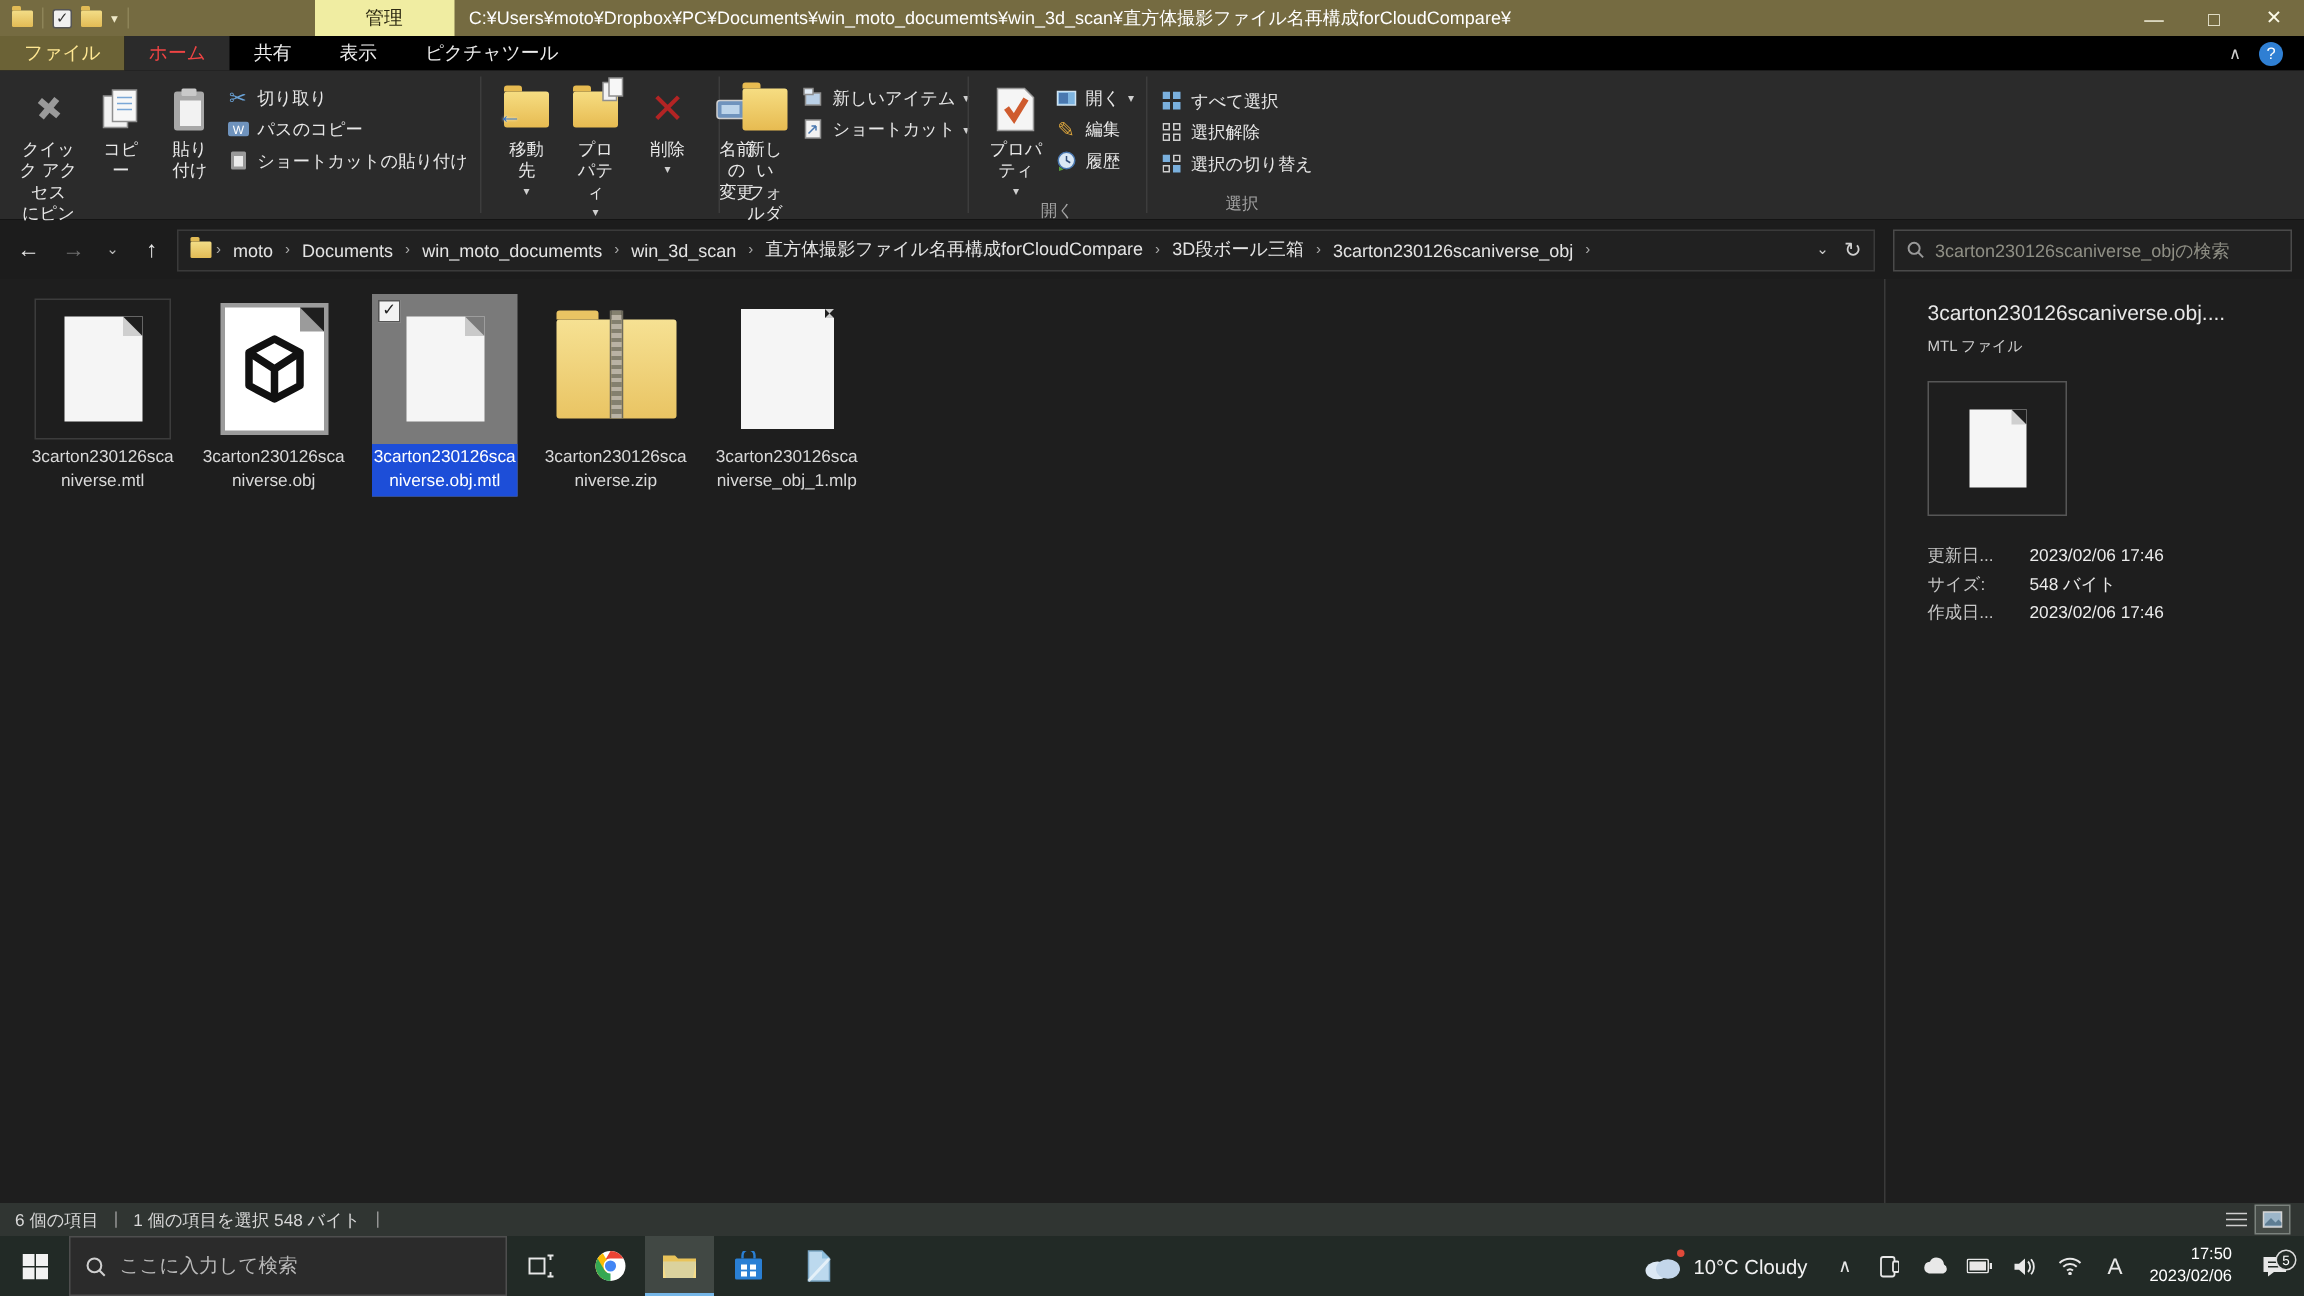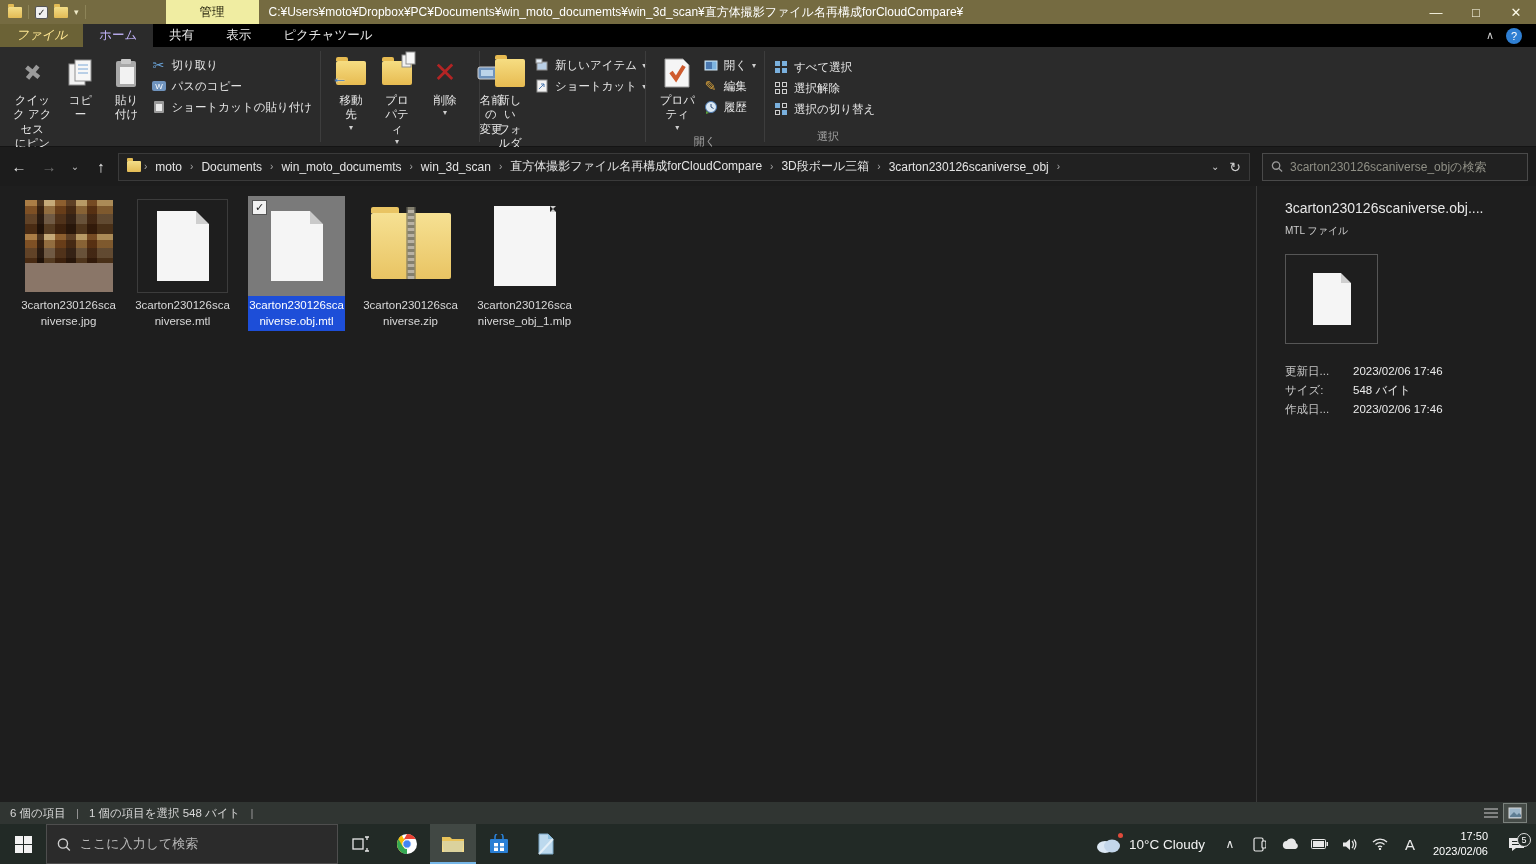--- a/index.html
+++ b/index.html
@@ -8,30 +8,30 @@
   .win { width:1536px; height:864px; display:flex; flex-direction:column; }
 
   
   .titlebar { height:24px; background:#756b41; display:flex; align-items:center; color:#fff; font-size:12px; flex:0 0 auto; }
   .qat { display:flex; align-items:center; gap:6px; padding:0 8px; }
   .qat .sep { width:1px; height:14px; background:#8d8458; }
   .mini-folder { width:14px; height:11px; background:linear-gradient(180deg,#f3dd87,#e2bb55); border-radius:1px; position:relative; }
   .mini-folder::before { content:""; position:absolute; top:-3px; left:0; width:6px; height:3px; background:#e2bb55; border-radius:1px 1px 0 0; }
   .mini-check { width:13px; height:13px; background:#f0f0f0; border:1px solid #555; border-radius:2px; color:#333; font-size:10px; line-height:11px; text-align:center; }
   .qat-caret { color:#efe9c8; font-size:9px; }
-  .manage-tab { background:#f0eda2; color:#2c2a12; height:24px; line-height:24px; padding:0 34px; font-size:12.5px; margin-left:72px; }
+  .manage-tab { background:#f0eda2; color:#2c2a12; height:24px; line-height:24px; padding:0 34px; font-size:12.5px; margin-left:116px; }
   .title-path { margin-left:10px; white-space:nowrap; overflow:hidden; flex:1; }
   .win-controls { display:flex; height:24px; }
   .win-btn { width:40px; height:24px; display:flex; align-items:center; justify-content:center; color:#fdfbe9; font-size:13px; }
 
   
   .tabrow { height:23px; background:#000; display:flex; align-items:stretch; color:#ececec; font-size:12.5px; flex:0 0 auto; }
   .tab { padding:0 16px; display:flex; align-items:center; }
-  .tab.file { background:#6b6236; color:#ffe793;font-style:italic; }
-  .tab.active { background:#2b2b2b; color:#c4b5fd; }
+  .tab.file { background:#6b6236; color:#ffe793; }
+  .tab.active { background:#2b2b2b; color:#ef4444; }
   .tabrow-spacer { flex:1; }
   .tab-util { display:flex; align-items:center; gap:12px; padding-right:14px; }
   .chev-up { color:#cfcfcf; font-size:11px; }
   .help-q { width:16px; height:16px; border-radius:50%; background:#2f7fd3; color:#fff; font-size:11px; display:flex; align-items:center; justify-content:center; }
 
   
   .ribbon { height:100px; background:#2b2b2b; display:flex; color:#e8e8e8; font-size:11.5px; flex:0 0 auto; border-bottom:1px solid #141414; }
   .rgroup { display:flex; flex-direction:column; padding:2px 2px 0 2px; }
   .rgroup-body { flex:1; display:flex; align-items:flex-start; padding:4px 6px 0 6px; gap:2px; }
   .rgroup-label { height:18px; text-align:center; color:#a3a3a3; font-size:11px; line-height:16px; }
@@ -440,34 +440,41 @@
           <circle cx="5.5" cy="5.5" r="4" fill="none" stroke="#9a9a9a" stroke-width="1.4"></circle>
           <line x1="8.5" y1="8.5" x2="12" y2="12" stroke="#9a9a9a" stroke-width="1.4"></line>
         </svg>
       <input type="text" placeholder="3carton230126scaniverse_objの検索" style="">
     </div>
   </div>
 
   <div class="main">
     <div class="filearea">
 
-      <div class="tile">
-        <div class="tile-icon">
-            <div class="jpg-thumb"></div>
-          </div>
-        <div class="tile-label">3carton230126scaniverse.jpg</div>
-      </div>
 
       <div class="tile">
         <div class="tile-icon" style="outline:1px solid #3c3c3c; outline-offset:-4px;">
             <div class="page p56"></div>
           </div>
         <div class="tile-label">3carton230126scaniverse.mtl</div>
       </div>
 
+      <div class="tile">
+        <div class="tile-icon">
+          <div class="objpage">
+            <svg width="44" height="48" viewBox="0 0 44 48">
+                <g fill="none" stroke="#111" stroke-width="5" stroke-linejoin="round">
+                  <path d="M22 4 L39 13 V35 L22 44 L5 35 V13 Z"></path>
+                  <path d="M22 24 L39 13 M22 24 L5 13 M22 24 V44"></path>
+                </g>
+              </svg>
+          </div>
+        </div>
+        <div class="tile-label">3carton230126scaniverse.obj</div>
+      </div>
 
       <div class="tile selected">
         <div class="tile-icon">
           <span class="selcheck">✓</span>
           <div class="page p56 on-gray"></div>
         </div>
         <div class="tile-label">3carton230126scaniverse.obj.mtl</div>
       </div>
 
       <div class="tile">

